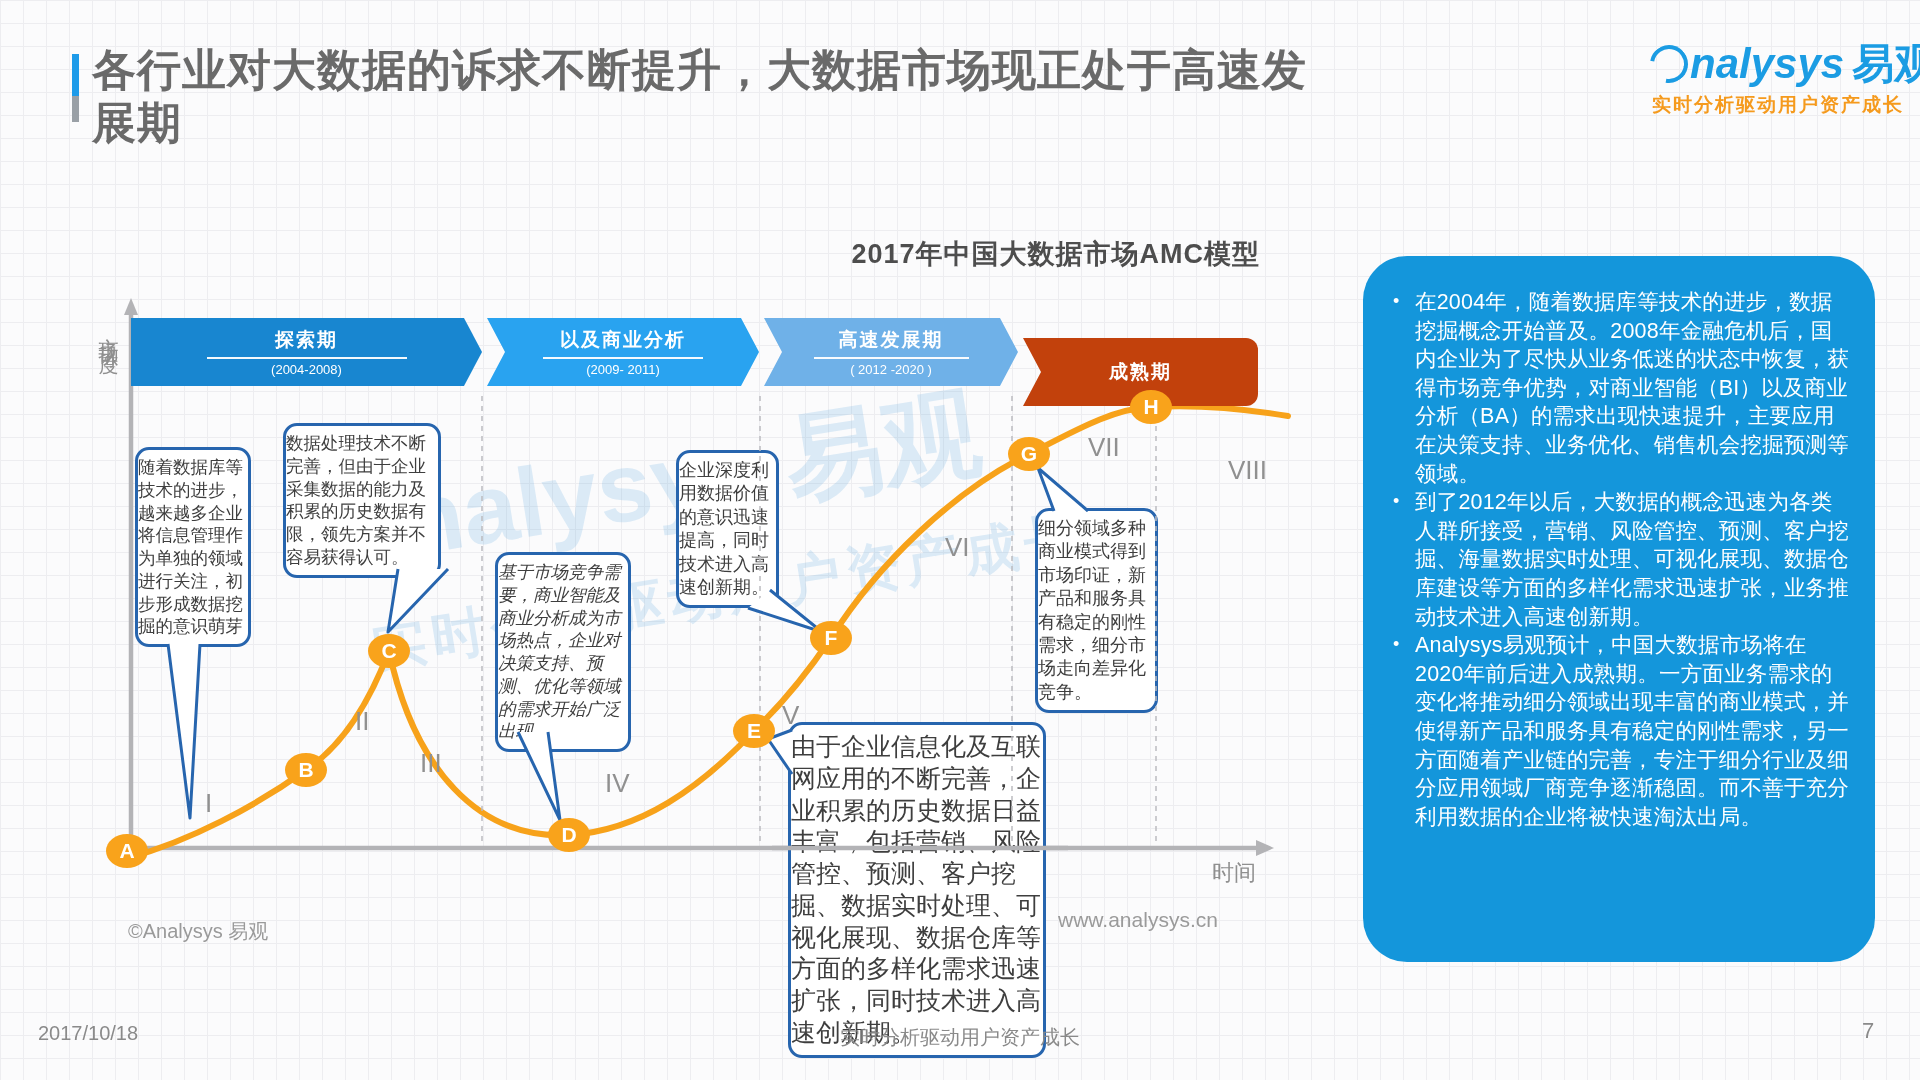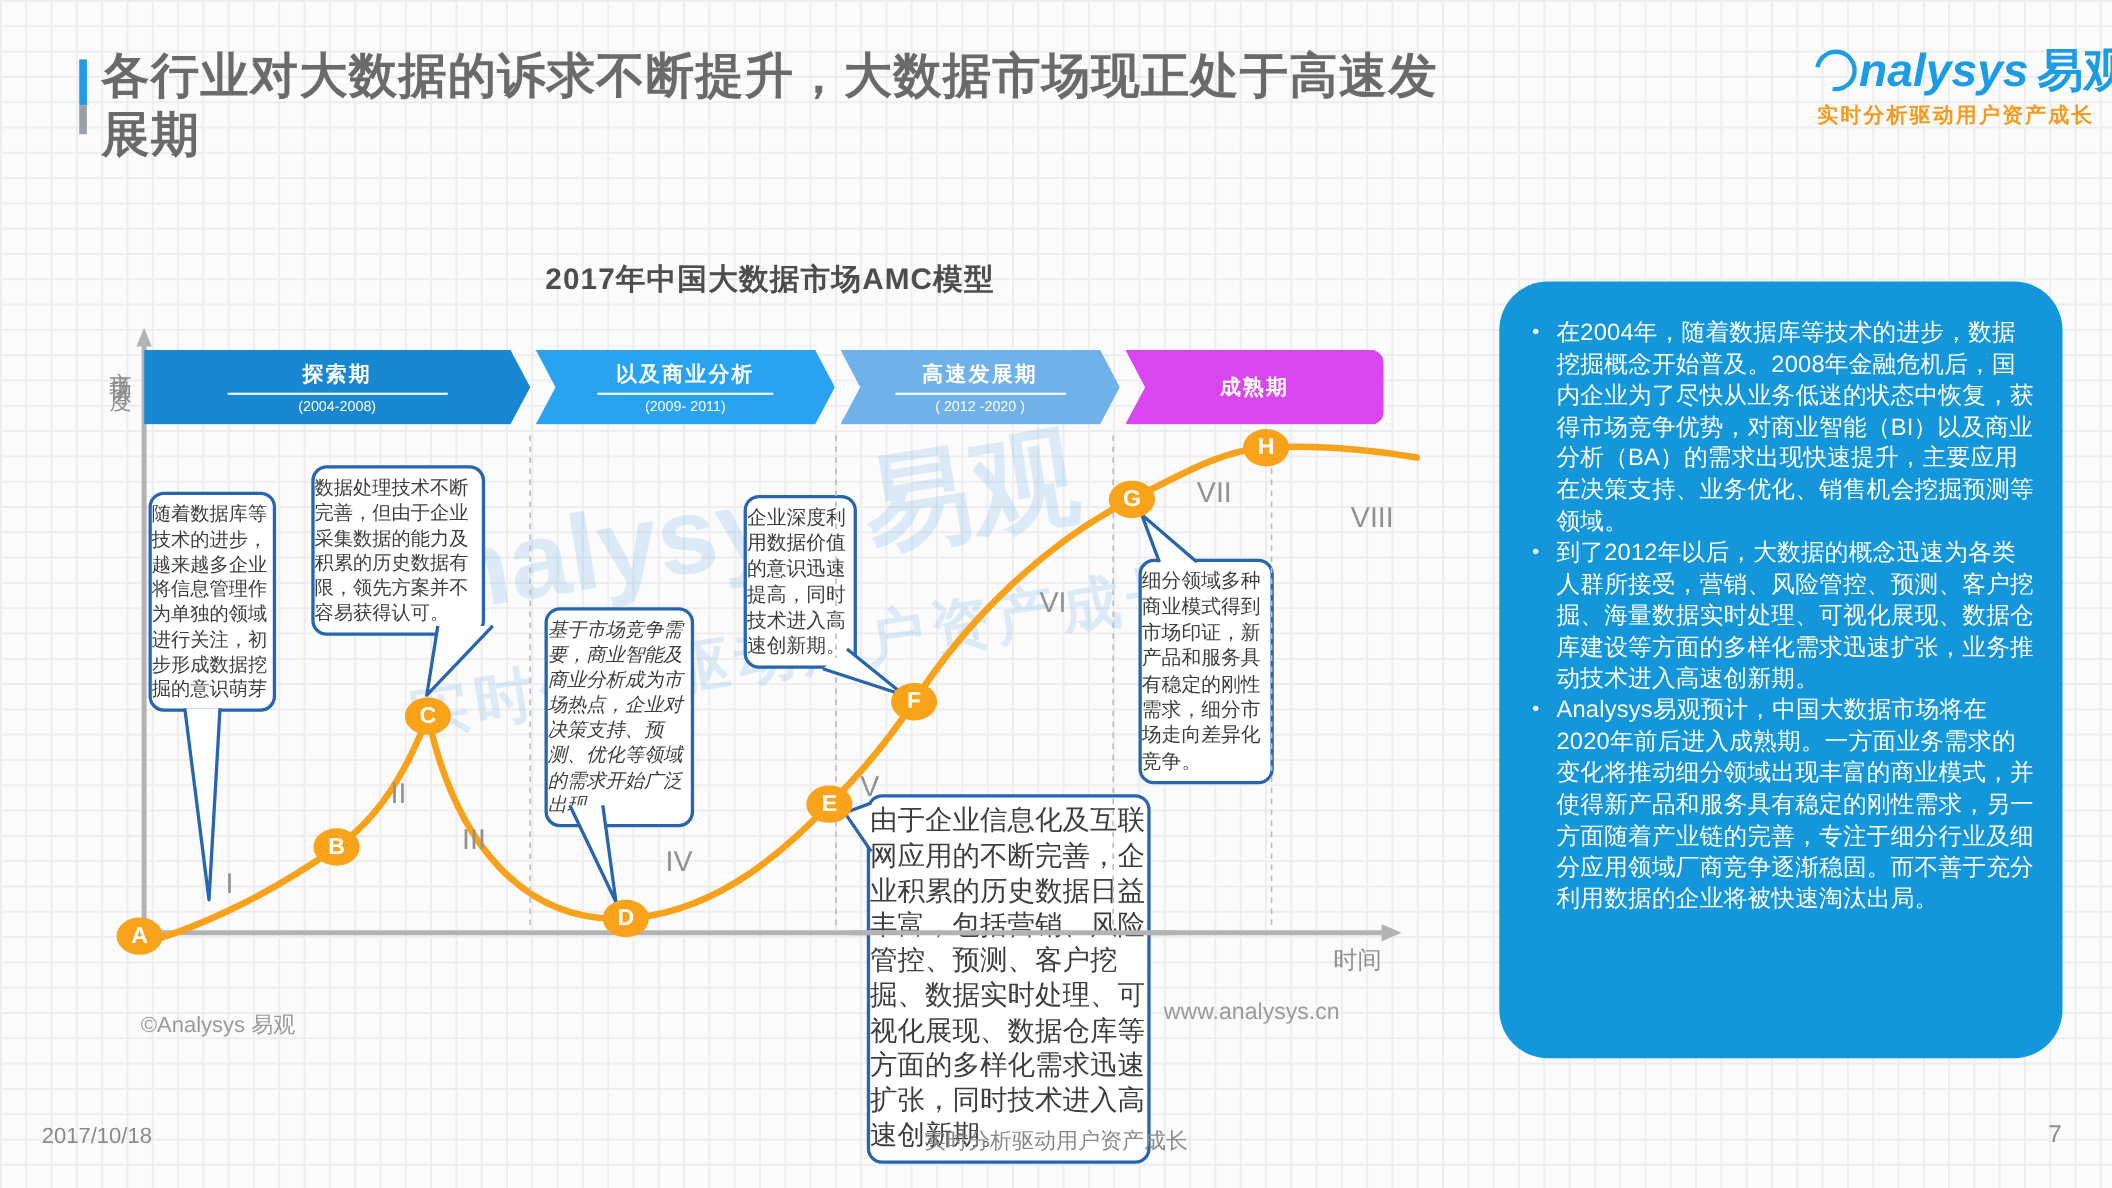--- a/index.html
+++ b/index.html
@@ -20,21 +20,21 @@
     font-size:44px;font-weight:bold;color:#6a6a6a;line-height:1.2;letter-spacing:1px;
   }
   .logo{position:absolute;left:1650px;top:36px;z-index:6;white-space:nowrap;}
   .logo-swoosh{display:inline-block;width:30px;height:30px;border:4px solid #1b9ce3;border-radius:50%;
     border-left-color:transparent;transform:rotate(-35deg);vertical-align:middle;margin-right:2px;}
   .logo-latin{font-size:42px;font-weight:bold;font-style:italic;color:#1b9ce3;vertical-align:middle;}
   .logo-cjk{font-size:42px;font-weight:bold;color:#1b9ce3;vertical-align:middle;margin-left:8px;}
   .logo-tagline{position:absolute;left:1652px;top:92px;z-index:6;
     font-size:19px;font-weight:bold;color:#f59a1d;letter-spacing:2px;white-space:nowrap;}
   
-  .chart-title{position:absolute;left:140px;top:236px;width:1120px;text-align:center;z-index:3;
+  .chart-title{position:absolute;left:140px;top:236px;width:1120px;text-align:right;z-index:3;
     font-size:27px;font-weight:bold;color:#4d4d4d;letter-spacing:1px;}
   .y-axis-label{position:absolute;left:96px;top:322px;z-index:3;
     writing-mode:vertical-rl;text-orientation:upright;
     font-size:20px;color:#8f8f8f;letter-spacing:4px;}
   .x-axis-label{position:absolute;left:1212px;top:858px;z-index:3;font-size:22px;color:#8f8f8f;}
   .chart-copyright{position:absolute;left:128px;top:918px;z-index:3;font-size:20px;color:#9a9a9a;}
   .chart-website{position:absolute;left:1058px;top:908px;z-index:3;font-size:21px;color:#9a9a9a;}
   .watermark{position:absolute;z-index:1;color:rgba(58,150,215,0.16);font-weight:bold;white-space:nowrap;}
   .wm1{left:330px;top:418px;font-size:98px;transform:rotate(-9deg);}
   .wm2{left:368px;top:556px;font-size:54px;transform:rotate(-9deg);letter-spacing:6px;}
@@ -43,22 +43,22 @@
     align-items:center;justify-content:center;color:#fff;}
   .band-name{font-size:19px;font-weight:bold;letter-spacing:2px;}
   .band-underline{height:2px;background:rgba(255,255,255,0.95);margin:4px 0 3px 0;}
   .band-years{font-size:13px;}
   .band1{left:131px;width:351px;background:#1886d0;
     clip-path:polygon(0 0,calc(100% - 18px) 0,100% 50%,calc(100% - 18px) 100%,0 100%);}
   .band2{left:487px;width:272px;background:#29a3f0;
     clip-path:polygon(0 0,calc(100% - 18px) 0,100% 50%,calc(100% - 18px) 100%,0 100%,18px 50%);}
   .band3{left:764px;width:254px;background:#6fb1e8;
     clip-path:polygon(0 0,calc(100% - 18px) 0,100% 50%,calc(100% - 18px) 100%,0 100%,18px 50%);}
-  .band4{left:1023px;width:235px;background:#d946ef;border-radius:0 12px 12px 0;
-    clip-path:polygon(0 0,100% 0,100% 100%,0 100%,18px 50%);}
+  .band4{left:1023px;width:235px;background:#c2410c;border-radius:0 12px 12px 0;
+    clip-path:polygon(0 0,100% 0,100% 100%,0 100%,18px 50%);margin-top:20px;}
   
   .callout{position:absolute;z-index:3;background:#fff;border:3px solid #2765ae;border-radius:14px;
     color:#3e3e3e;line-height:1.3;padding:6px 0;letter-spacing:0px;}
   .c1{left:135px;top:447px;width:110px;font-size:17.5px;}
   .c2{left:283px;top:423px;width:152px;font-size:17.5px;}
   .c3{left:495px;top:552px;width:130px;font-size:17.5px;font-style:italic;}
   .c4{left:676px;top:450px;width:97px;font-size:18px;}
   .c5{left:788px;top:722px;width:252px;font-size:25px;line-height:1.27;}
   .c6{left:1035px;top:508px;width:117px;font-size:18px;}
   

